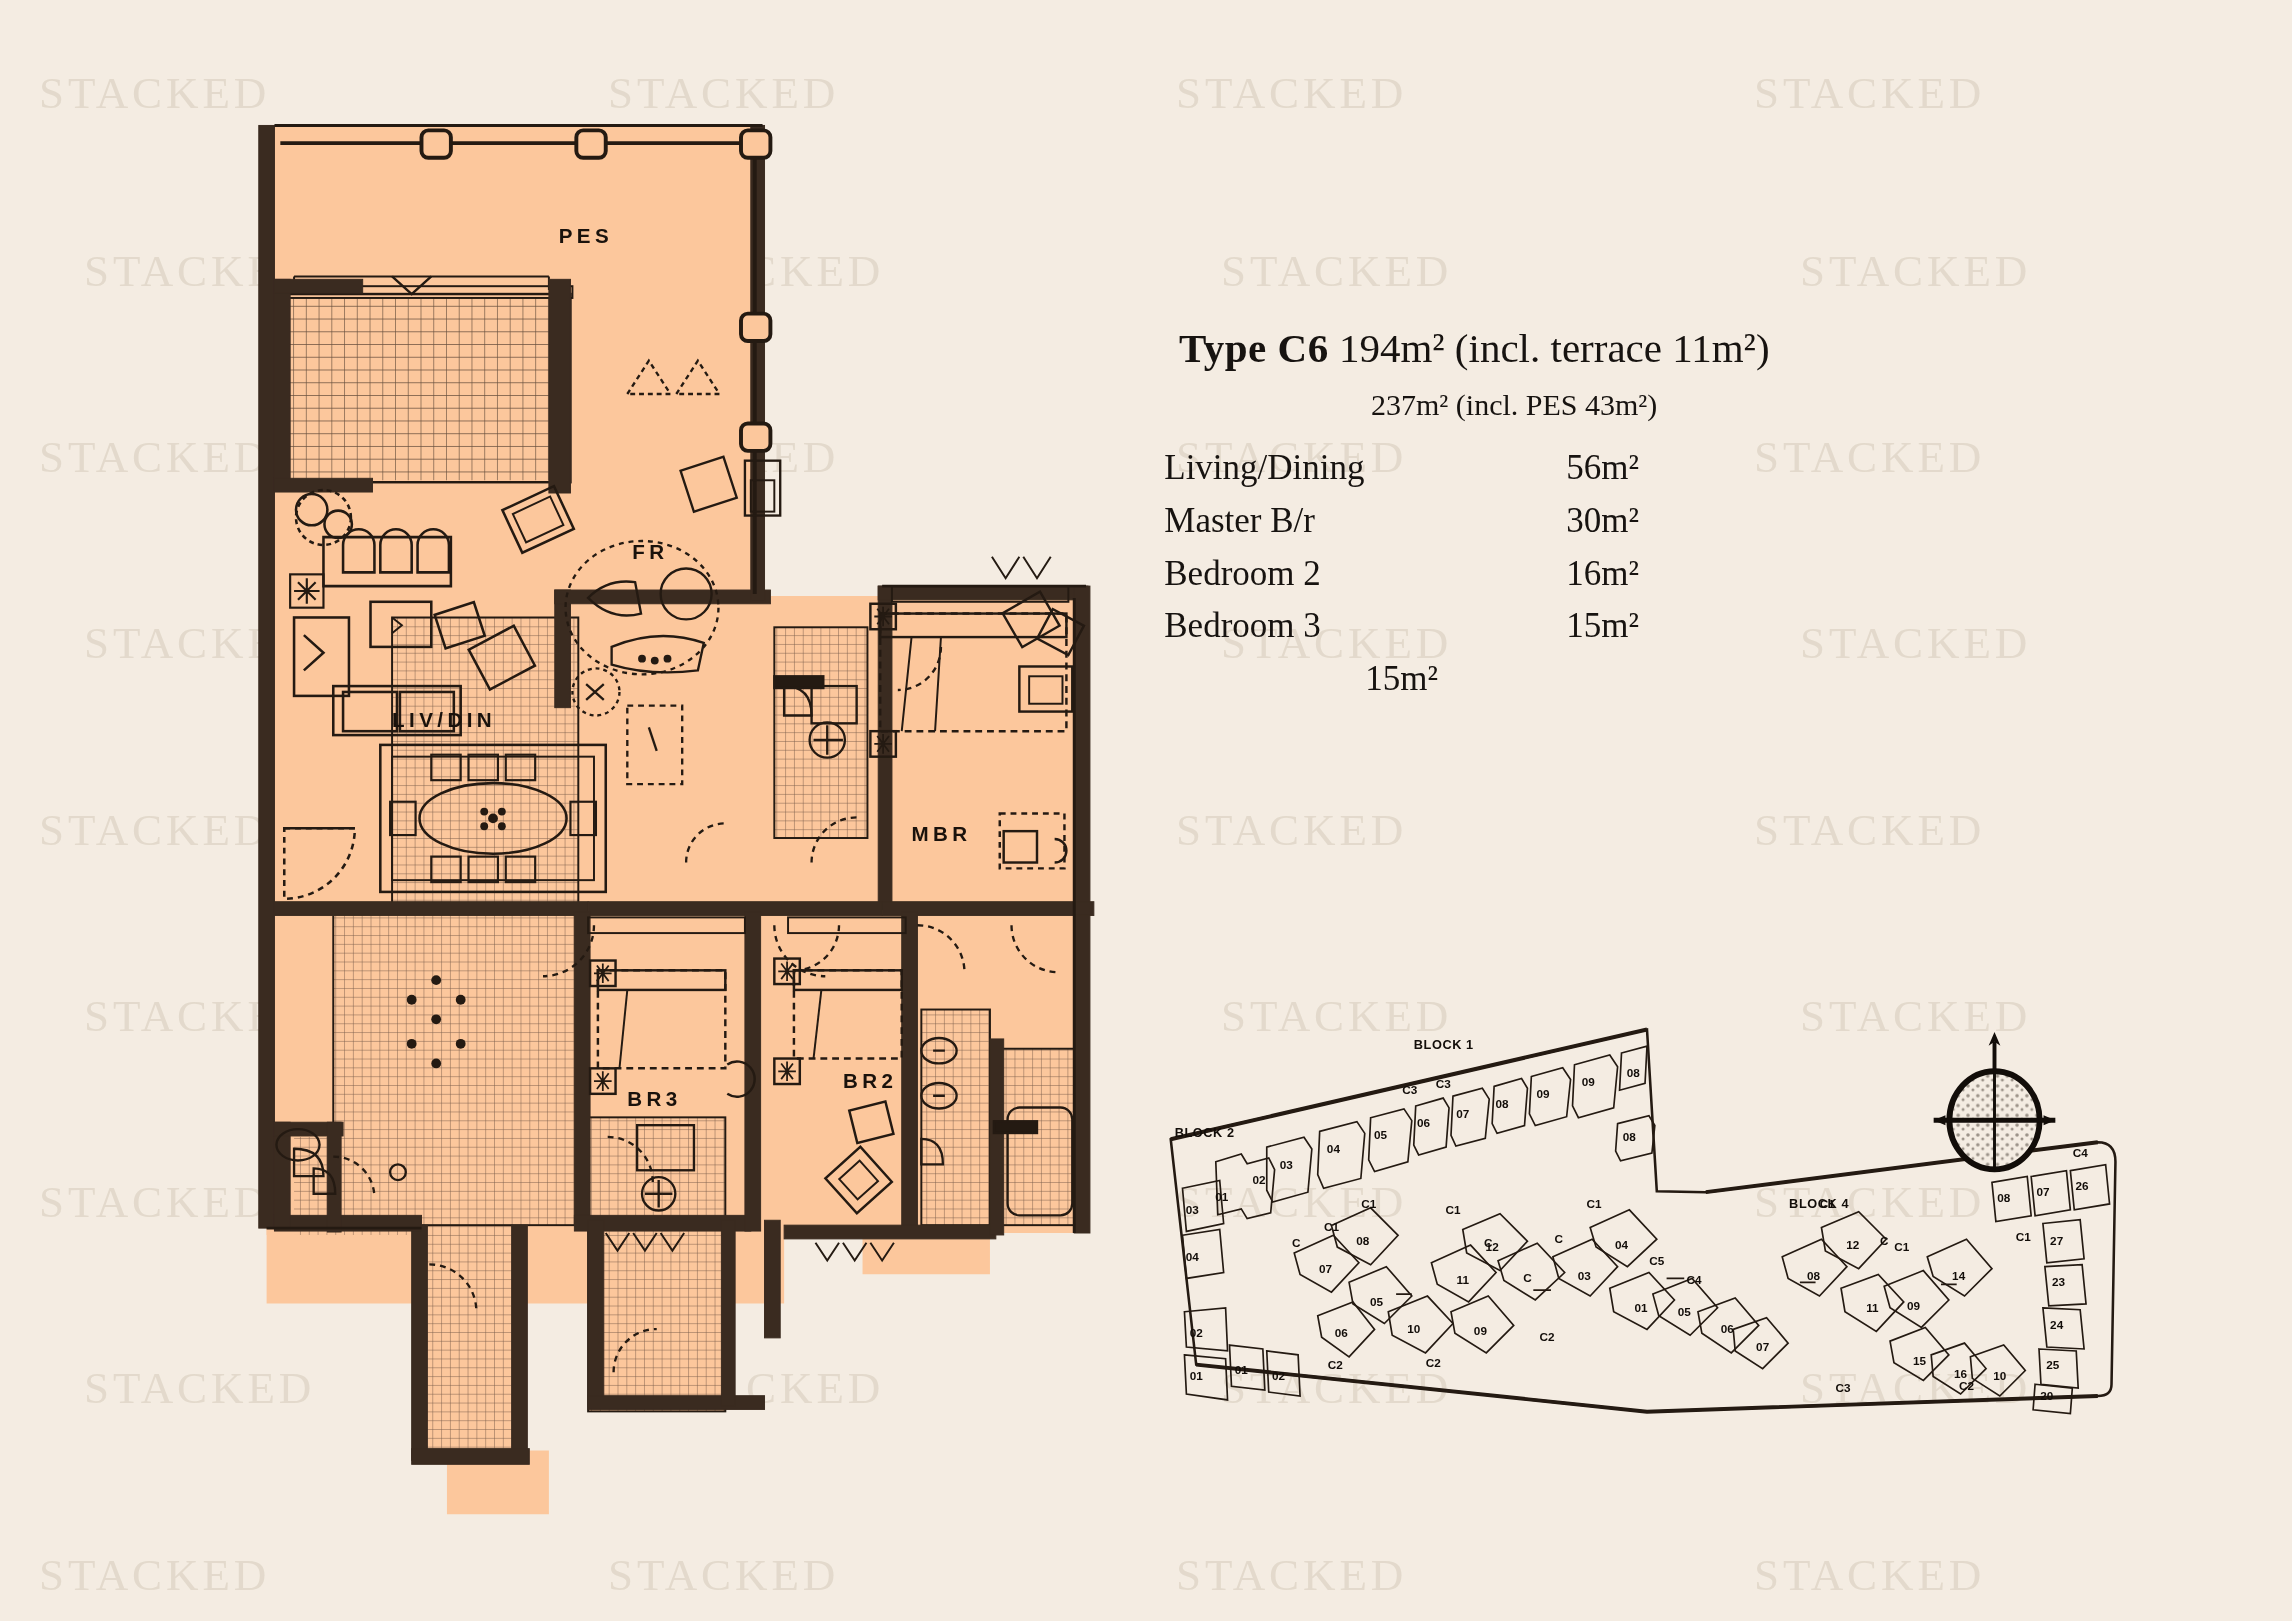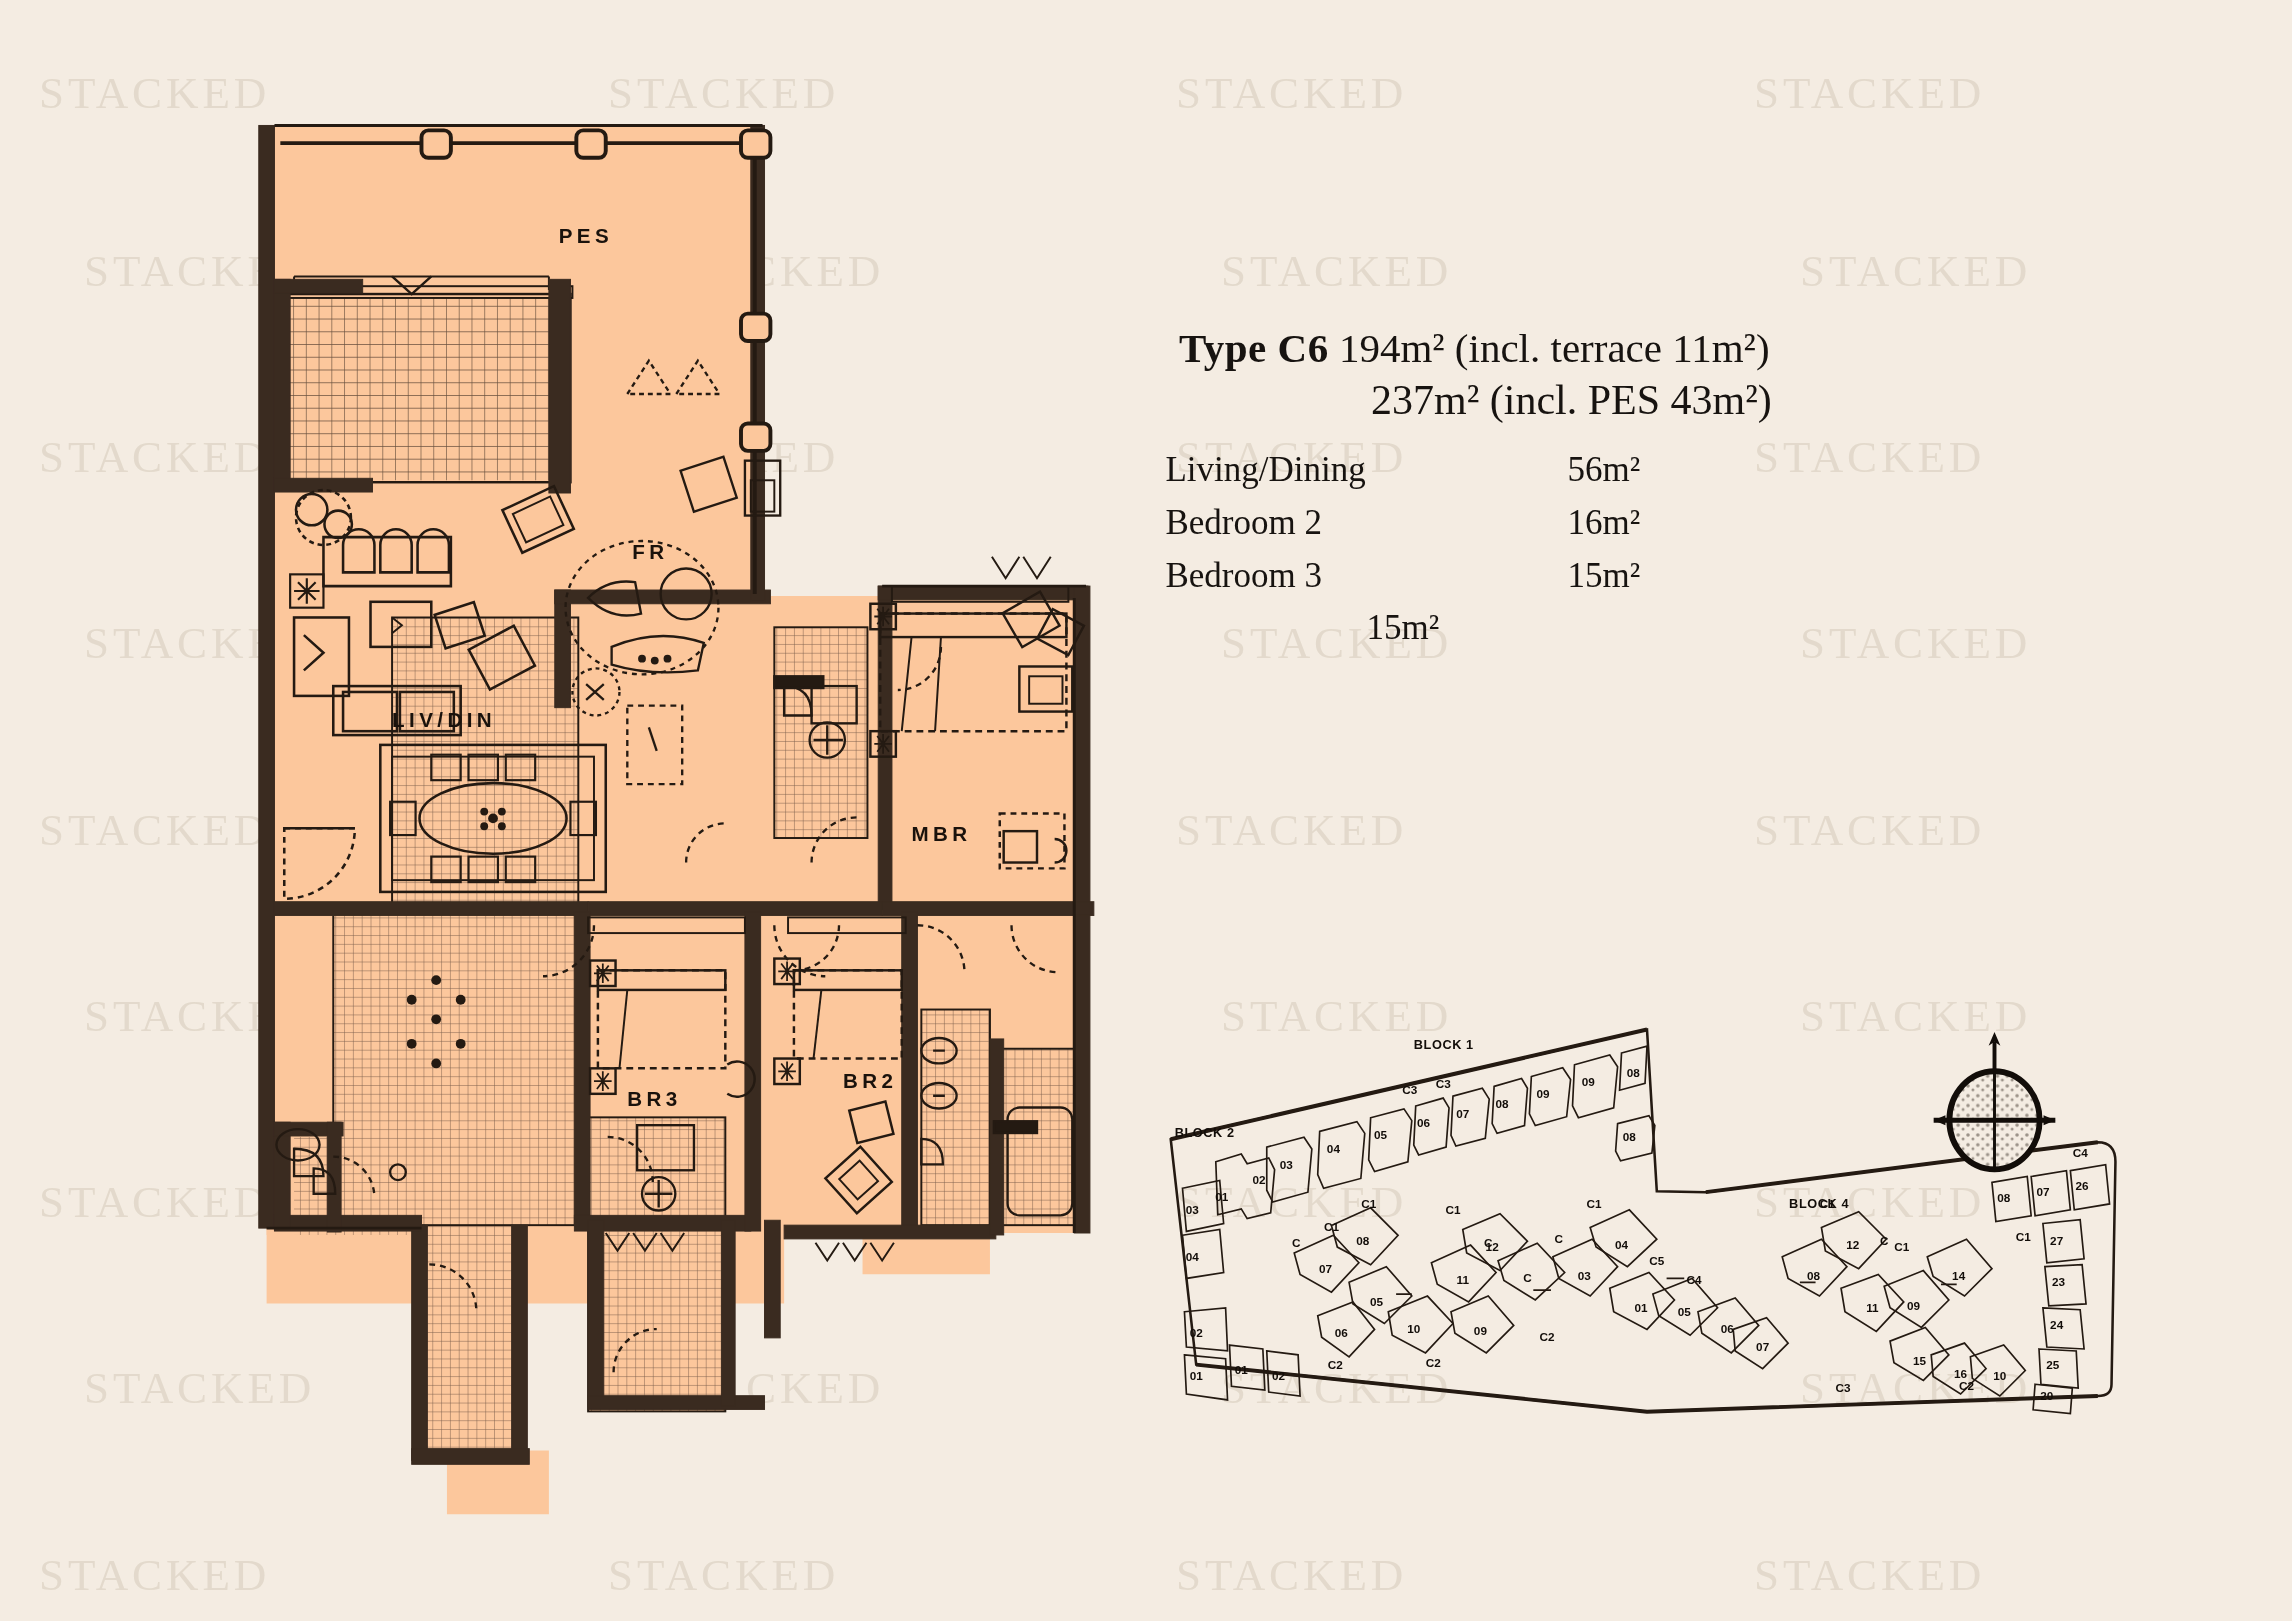--- a/index.html
+++ b/index.html
@@ -21,21 +21,21 @@
     letter-spacing:3.9px;
     color:#e3d9cb;
     opacity:.95;
     white-space:nowrap;
   }
 
   
   #spec{position:absolute;left:1157px;top:325px;z-index:8;color:#171310;}
   .spec-head{font-size:41px;line-height:1.16;white-space:nowrap;}
   .spec-head .type{font-weight:bold;letter-spacing:0.5px;margin-left:22px;}
-  .spec-head2{font-size:42px;line-height:1.16;white-space:nowrap;padding-left:214px;margin-top:3px;}
+  .spec-head2{font-size:30px;line-height:1.16;white-space:nowrap;padding-left:214px;margin-top:15px;}
   .spec-rows{margin-top:19.6px;}
   .spec-row{display:flex;font-size:35px;line-height:1.51;justify-content:center;}
   .spec-row .nm{width:402px;}
   .spec-row .vl{width:196px;}
 
   
   #plan{position:absolute;left:0px;top:0px;width:1137px;height:1529px;z-index:6;}
 
   
   #site{position:absolute;left:1157px;top:1000px;width:980px;height:451px;z-index:6;}
@@ -416,20 +416,24 @@
   <div id="spec">
     <div class="spec-head">
       <span class="type">Type C6</span>
       <span>194m² (incl. terrace 11m²)</span>
     </div>
     <div class="spec-head2">237m² (incl. PES 43m²)</div>
     <div class="spec-rows" id="spec-rows">
         <div class="spec-row">
           <div class="nm">Living/Dining</div>
           <div class="vl">56m²</div>
+        </div>
+        <div class="spec-row">
+          <div class="nm">Master B/r</div>
+          <div class="vl">30m²</div>
         </div>
         <div class="spec-row">
           <div class="nm">Bedroom 2</div>
           <div class="vl">16m²</div>
         </div>
         <div class="spec-row">
           <div class="nm">Bedroom 3</div>
           <div class="vl">15m²</div>
         </div>
         <div class="spec-row">

